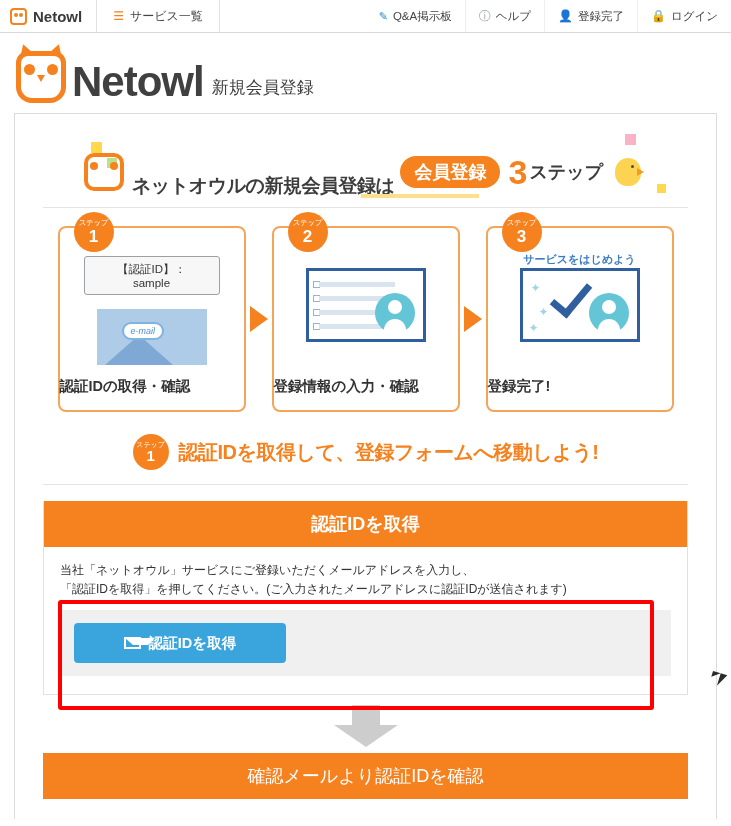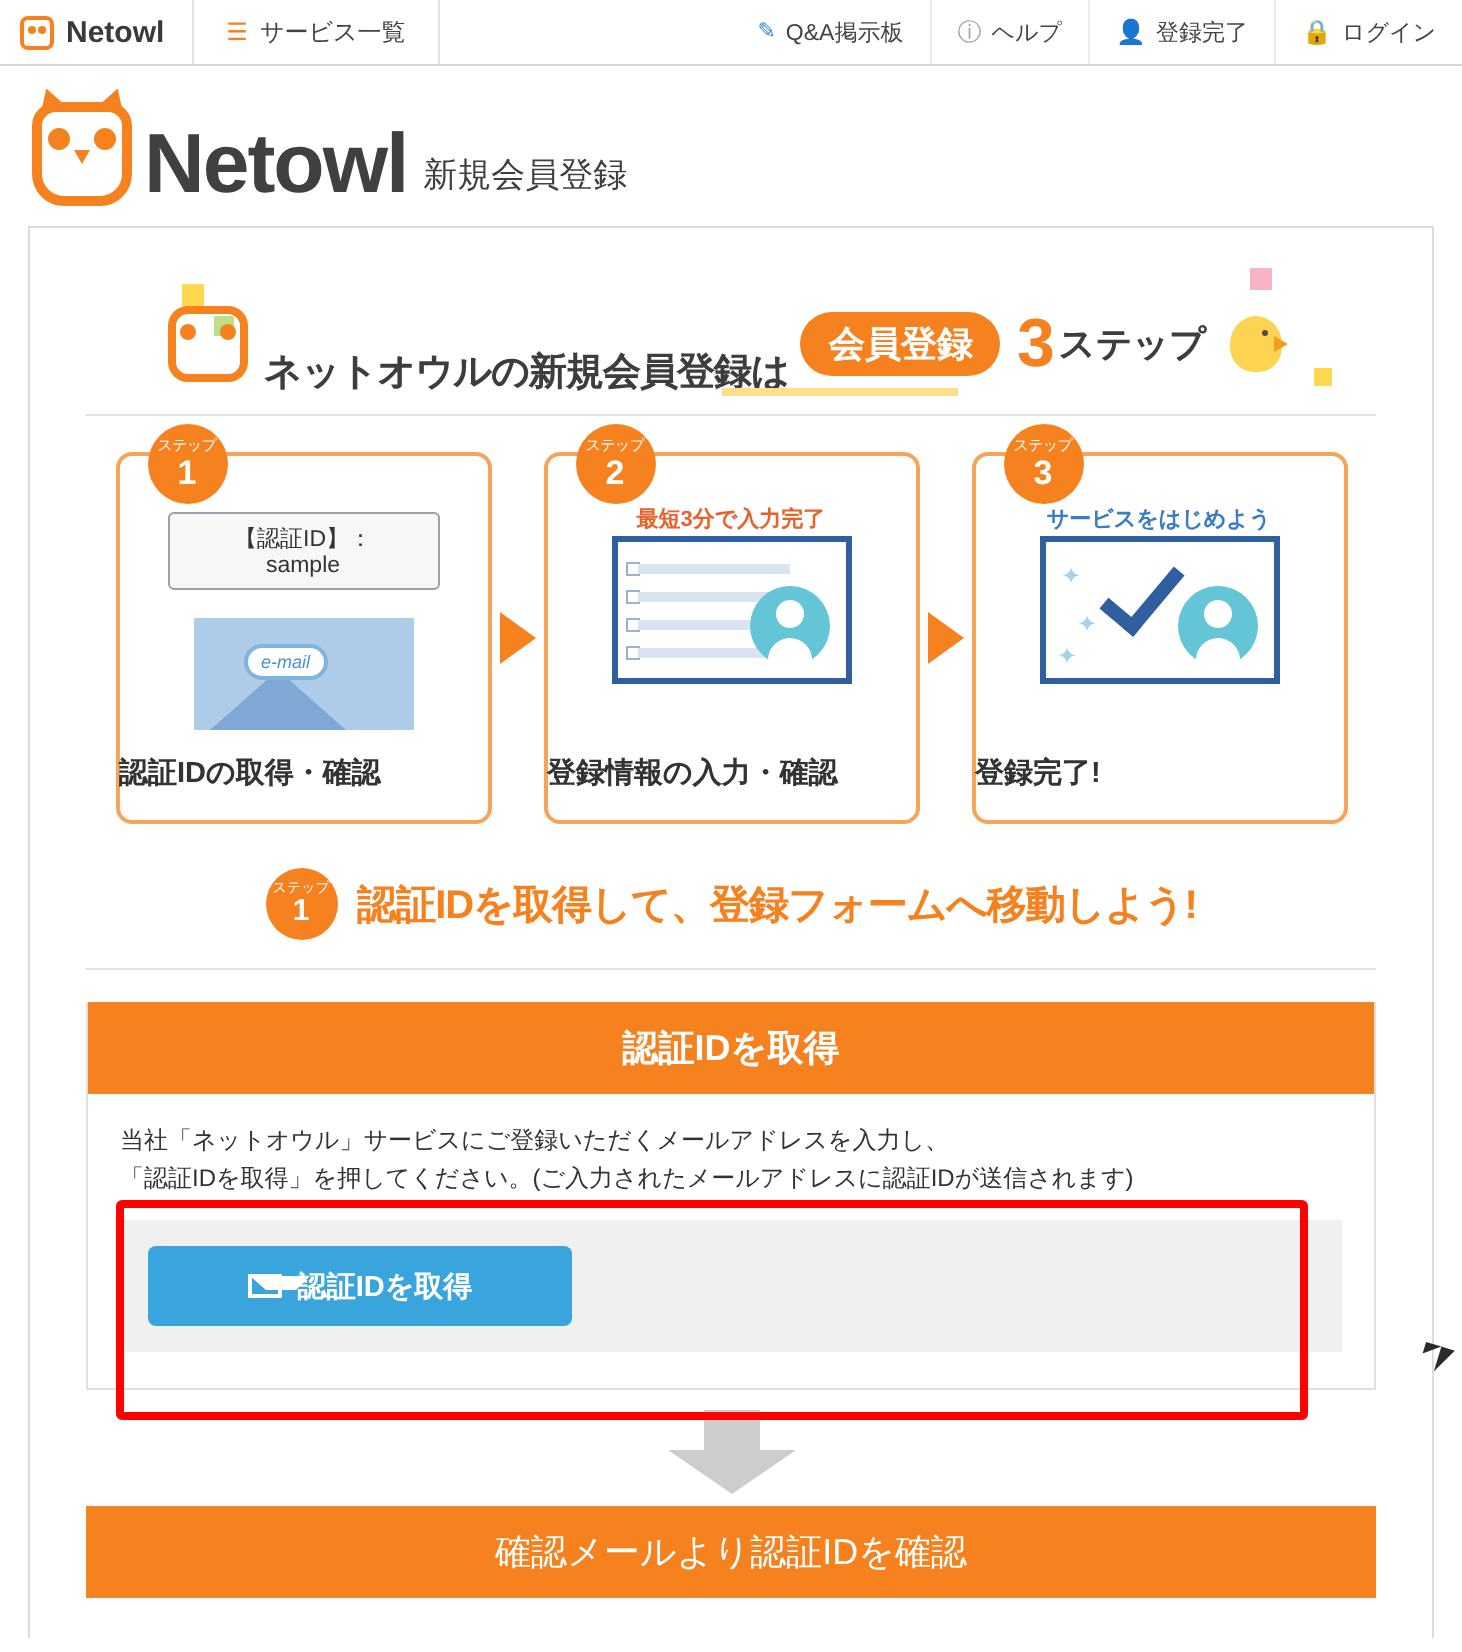--- a/index.html
+++ b/index.html
@@ -479,21 +479,20 @@
 
       <div class="arrow-wrap">
         <div class="arrow-r"></div>
       </div>
 
       <div class="stepbox">
         <div class="stepbadge">
           <span class="sb-t">ステップ</span>
           <span class="sb-n">2</span>
         </div>
-        <div class="ribbon">最短3分で入力完了</div>
         <div class="screen">
           <span class="chk" style="top:10px;"></span>
             <span class="bar" style="top:11px;"></span>
           <span class="chk" style="top:24px;"></span>
             <span class="bar" style="top:25px;"></span>
           <span class="chk" style="top:38px;"></span>
             <span class="bar" style="top:39px;"></span>
           <span class="chk" style="top:52px;"></span>
             <span class="bar" style="top:53px;"></span>
           <span class="avatar"></span>

